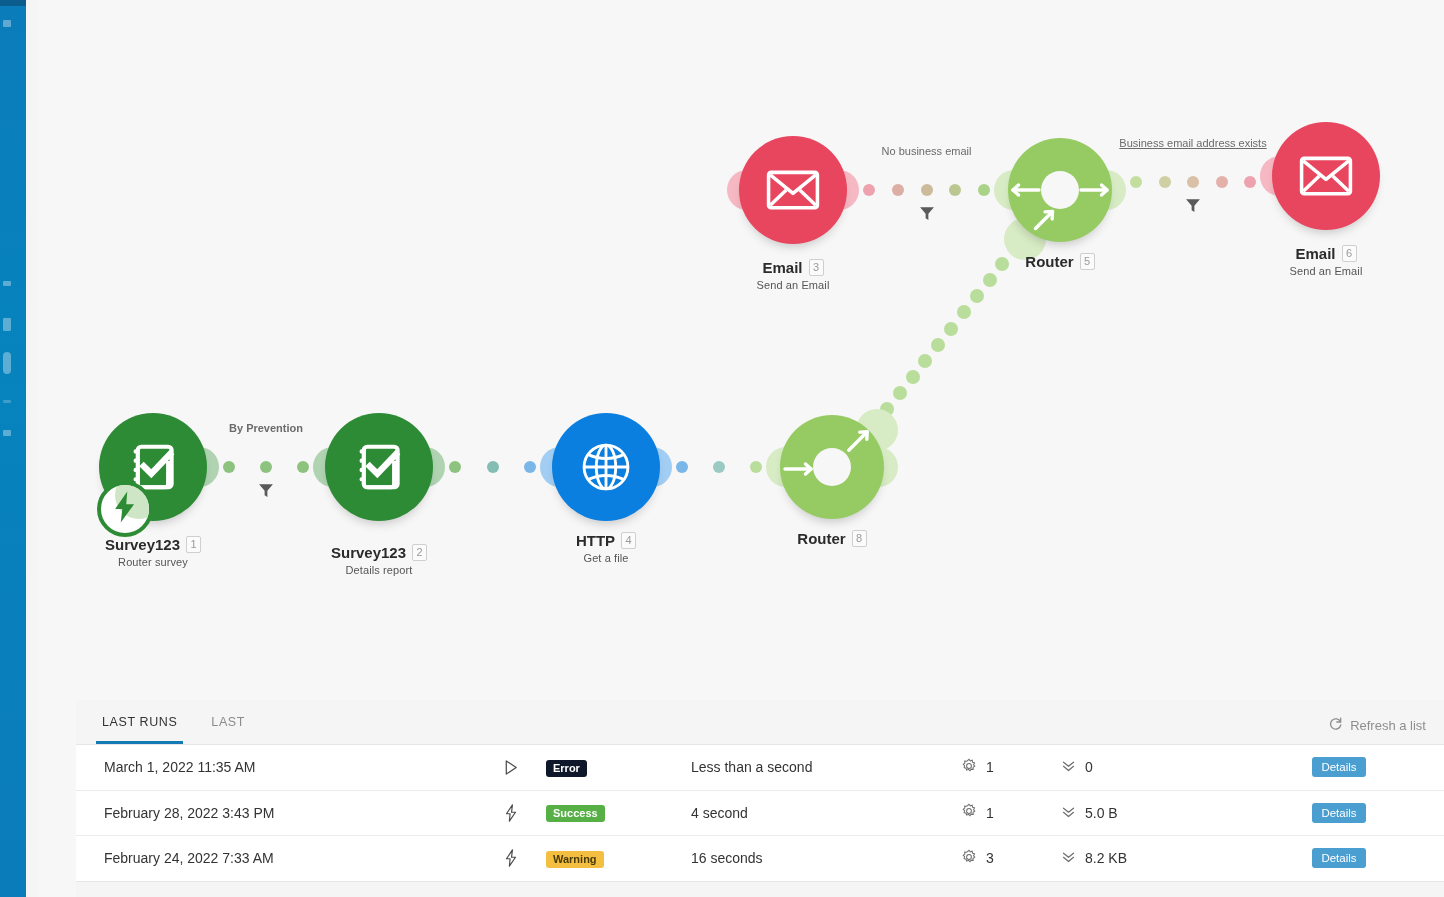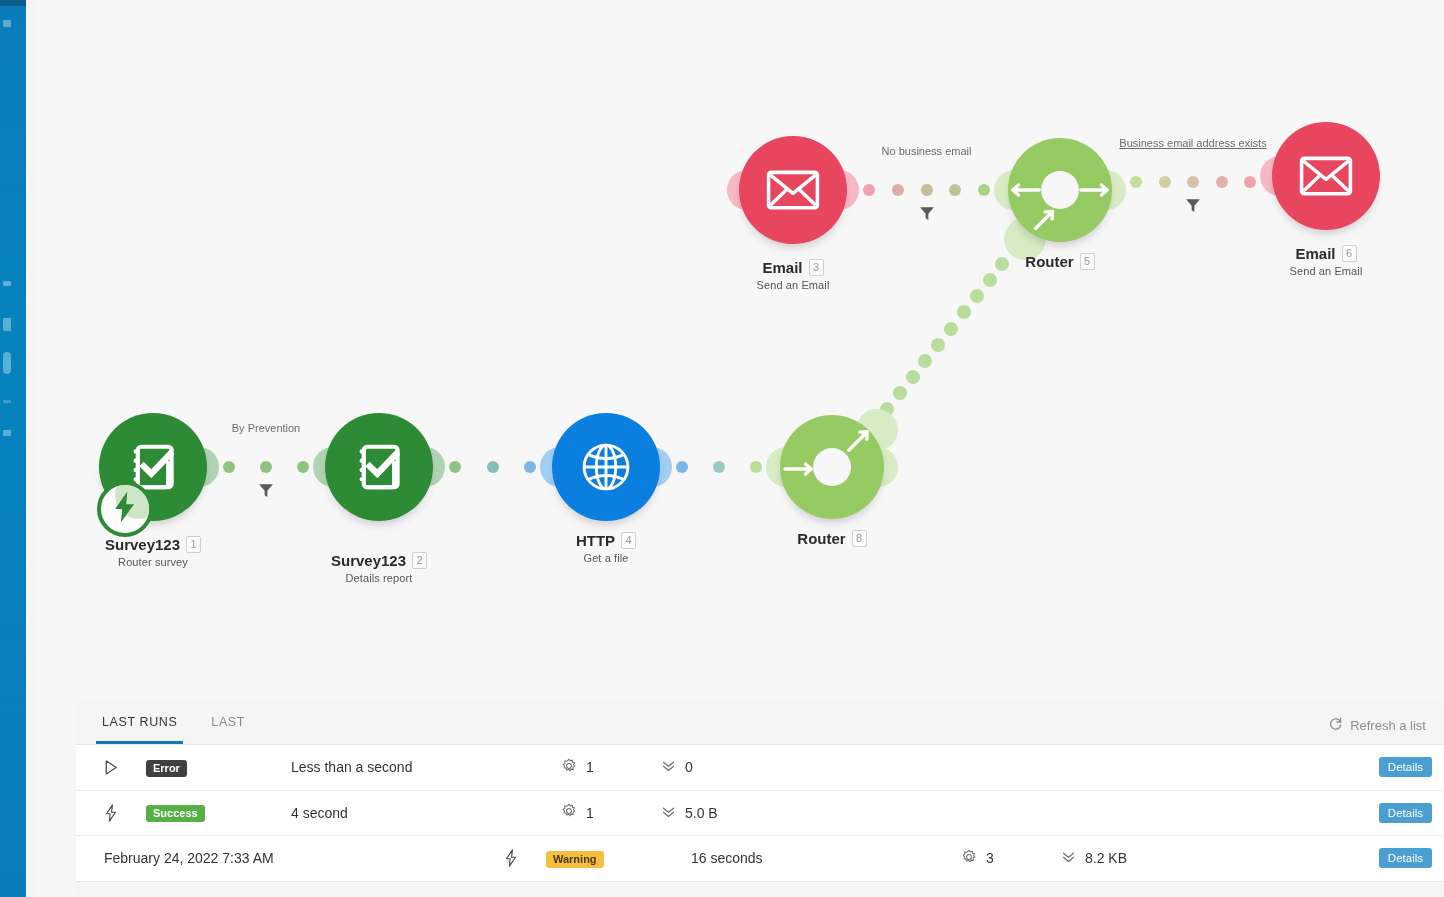--- a/index.html
+++ b/index.html
@@ -119,27 +119,27 @@
   }
   .run-row:last-child { border-bottom: 1px solid #e6e6e6; }
   .c-date  { width: 400px; padding-left: 28px; font-size: 14px; color: #333; }
   .c-type  { width: 70px; display: flex; justify-content: center; }
   .c-status{ width: 145px; }
   .c-dur   { width: 270px; font-size: 14px; color: #333; }
   .c-ops   { width: 100px; display: flex; align-items: center; gap: 9px;
              font-size: 14px; color: #333; }
   .c-data  { width: 185px; display: flex; align-items: center; gap: 9px;
              font-size: 14px; color: #333; }
-  .c-act   { flex: 1; display: flex; justify-content: flex-end; padding-right: 12px; }
+  .c-act   { flex: 1; display: flex; justify-content: center; padding-right: 12px; }
 
   .badge {
     display: inline-block; font-size: 11px; font-weight: bold; color: #fff;
     padding: 3px 7px 3px 7px; border-radius: 3px; line-height: 1;
   }
-  .badge.error   { background: #404040; }
+  .badge.error   { background: #0f172a; }
   .badge.success { background: #56b045; }
   .badge.warning { background: #f4bf40; color: #4a3a06; }
 
   .details-btn {
     background: #4a9fd0; color: #fff; border: none; border-radius: 3px;
     font-size: 11.5px; padding: 4px 9px; cursor: pointer;
     font-family: "Liberation Sans", sans-serif;
   }
 </style>
 </head>
@@ -170,21 +170,21 @@
         <div class="diag-dot" style="left: 918.833px; top: 305.417px; width: 14px; height: 14px; background: rgb(185, 221, 154);"></div>
         <div class="diag-dot" style="left: 931.667px; top: 289.333px; width: 14px; height: 14px; background: rgb(185, 221, 154);"></div>
         <div class="diag-dot" style="left: 944.5px; top: 273.25px; width: 14px; height: 14px; background: rgb(185, 221, 154);"></div>
         <div class="diag-dot" style="left: 957.333px; top: 257.167px; width: 14px; height: 14px; background: rgb(185, 221, 154);"></div>
         <div class="diag-dot" style="left: 970.167px; top: 241.083px; width: 14px; height: 14px; background: rgb(185, 221, 154);"></div>
         <div class="diag-dot" style="left: 983px; top: 225px; width: 14px; height: 14px; background: rgb(185, 221, 154);"></div>
         <div class="link" style="left: 0px; top: 467px; width: 100%;">
           <div class="dot" style="left: 185px; width: 12px; height: 12px; background: rgb(142, 195, 127);"></div>
           <div class="dot" style="left: 222px; width: 12px; height: 12px; background: rgb(142, 195, 127);"></div>
           <div class="dot" style="left: 259px; width: 12px; height: 12px; background: rgb(142, 195, 127);"></div>
-          <div class="link-label" style="left: 228px; top: -45px;">By Prevention</div>
+          <div class="link-label" style="left: 228px; top: -45px; font-weight: bold;">By Prevention</div>
           <div class="link-filter" style="left: 228px; top: 15px;"><svg width="17" height="17" viewBox="0 0 16 16" fill="#5a5a5a">
       <path d="M1.5 2 h13 L9.3 8.2 V14 L6.7 12.4 V8.2 z"></path>
             </svg></div>
         </div>
         <div class="link" style="left: 0px; top: 467px; width: 100%;">
           <div class="dot" style="left: 411px; width: 12px; height: 12px; background: rgb(142, 195, 127);"></div>
           <div class="dot" style="left: 448.5px; width: 12px; height: 12px; background: rgb(132, 189, 180);"></div>
           <div class="dot" style="left: 486px; width: 12px; height: 12px; background: rgb(122, 182, 232);"></div>
         </div>
         <div class="link" style="left: 0px; top: 467px; width: 100%;">
@@ -247,21 +247,21 @@
       <rect x="9" y="11" width="6.5" height="5" rx="2.2"></rect>
       <rect x="9" y="22" width="6.5" height="5" rx="2.2"></rect>
       <rect x="9" y="33" width="6.5" height="5" rx="2.2"></rect>
       <rect x="9" y="44" width="6.5" height="5" rx="2.2"></rect>
       <path d="M18 8 h32 a4 4 0 0 1 4 4 v40 a4 4 0 0 1 -4 4 h-32 a4 4 0 0 1 -4 -4 v-40 a4 4 0 0 1 4 -4 z" fill="none" stroke="#fff" stroke-width="5"></path>
       <path d="M21 31 l9 9 l22 -23" fill="none" stroke="#fff" stroke-width="7.5" stroke-linecap="square" stroke-linejoin="miter"></path>
       <path d="M50 25 v27 a4 4 0 0 1 -4 4 h-28" fill="none" stroke="#fff" stroke-width="5"></path>
     </svg>
             </span>
           </div>
-          <div class="node-caption" style="top: 84px;"><span class="node-title">Survey123</span><span class="node-num">2</span><span class="node-sub">Details report</span></div>
+          <div class="node-caption" style="top: 76px;"><span class="node-title">Survey123</span><span class="node-num">2</span><span class="node-sub">Details report</span></div>
         </div>
         <div class="node" style="left: 568px; top: 467px;">
           <div class="socket out" style="background: rgb(162, 206, 243);"></div>
           <div class="socket in" style="background: rgb(162, 206, 243);"></div>
           <div class="bubble sz-big" style="background: rgb(11, 127, 224);">
             <span>
               <svg width="54" height="54" viewBox="0 0 64 64" fill="none" stroke="#fff" stroke-width="3.4">
       <circle cx="32" cy="32" r="26"></circle>
       <ellipse cx="32" cy="32" rx="11.5" ry="26"></ellipse>
       <line x1="6" y1="32" x2="58" y2="32"></line>
@@ -367,20 +367,21 @@
             <svg width="15" height="15" viewBox="0 0 16 16" fill="none" stroke="#8e8e8e" stroke-width="1.4" stroke-linecap="round">
               <path d="M13.2 6.2A5.5 5.5 0 1 0 13.6 9.6"></path>
               <path d="M13.5 2.2 L13.5 6.4 L9.4 6.4"></path>
             </svg>
           </span>
           <span>Refresh a list</span>
         </div>
       </div>
       <div class="runs" id="runs-body">
           <div class="run-row">
+            <div class="c-date">March 1, 2022 11:35 AM</div>
      <div class="c-type">
               <svg width="16" height="17" viewBox="0 0 16 18" fill="none" stroke="#4a4a4a" stroke-width="1.3" stroke-linejoin="round">
          <path d="M3 2 L13.5 9 L3 16 Z"></path>
               </svg>
             </div>
      <div class="c-status">
        <span class="badge error">Error</span>
      </div>
      <div class="c-dur">Less than a second</div>
      <div class="c-ops">
@@ -399,20 +400,21 @@
            <path d="M3 5 L9 10 L15 5"></path>
                   <path d="M3 10 L9 15 L15 10"></path>
          </svg></span>
        <span>0</span>
      </div>
      <div class="c-act">
        <button class="details-btn">Details</button>
      </div>
           </div>
           <div class="run-row">
+            <div class="c-date">February 28, 2022 3:43 PM</div>
      <div class="c-type">
               <svg width="14" height="18" viewBox="0 0 14 20" fill="none" stroke="#4a4a4a" stroke-width="1.3" stroke-linejoin="round">
          <path d="M8.6 1 L2 10.8 h4 L5.2 19 L12 9.2 H7.6 z"></path>
               </svg>
             </div>
      <div class="c-status">
        <span class="badge success">Success</span>
      </div>
      <div class="c-dur">4 second</div>
      <div class="c-ops">

